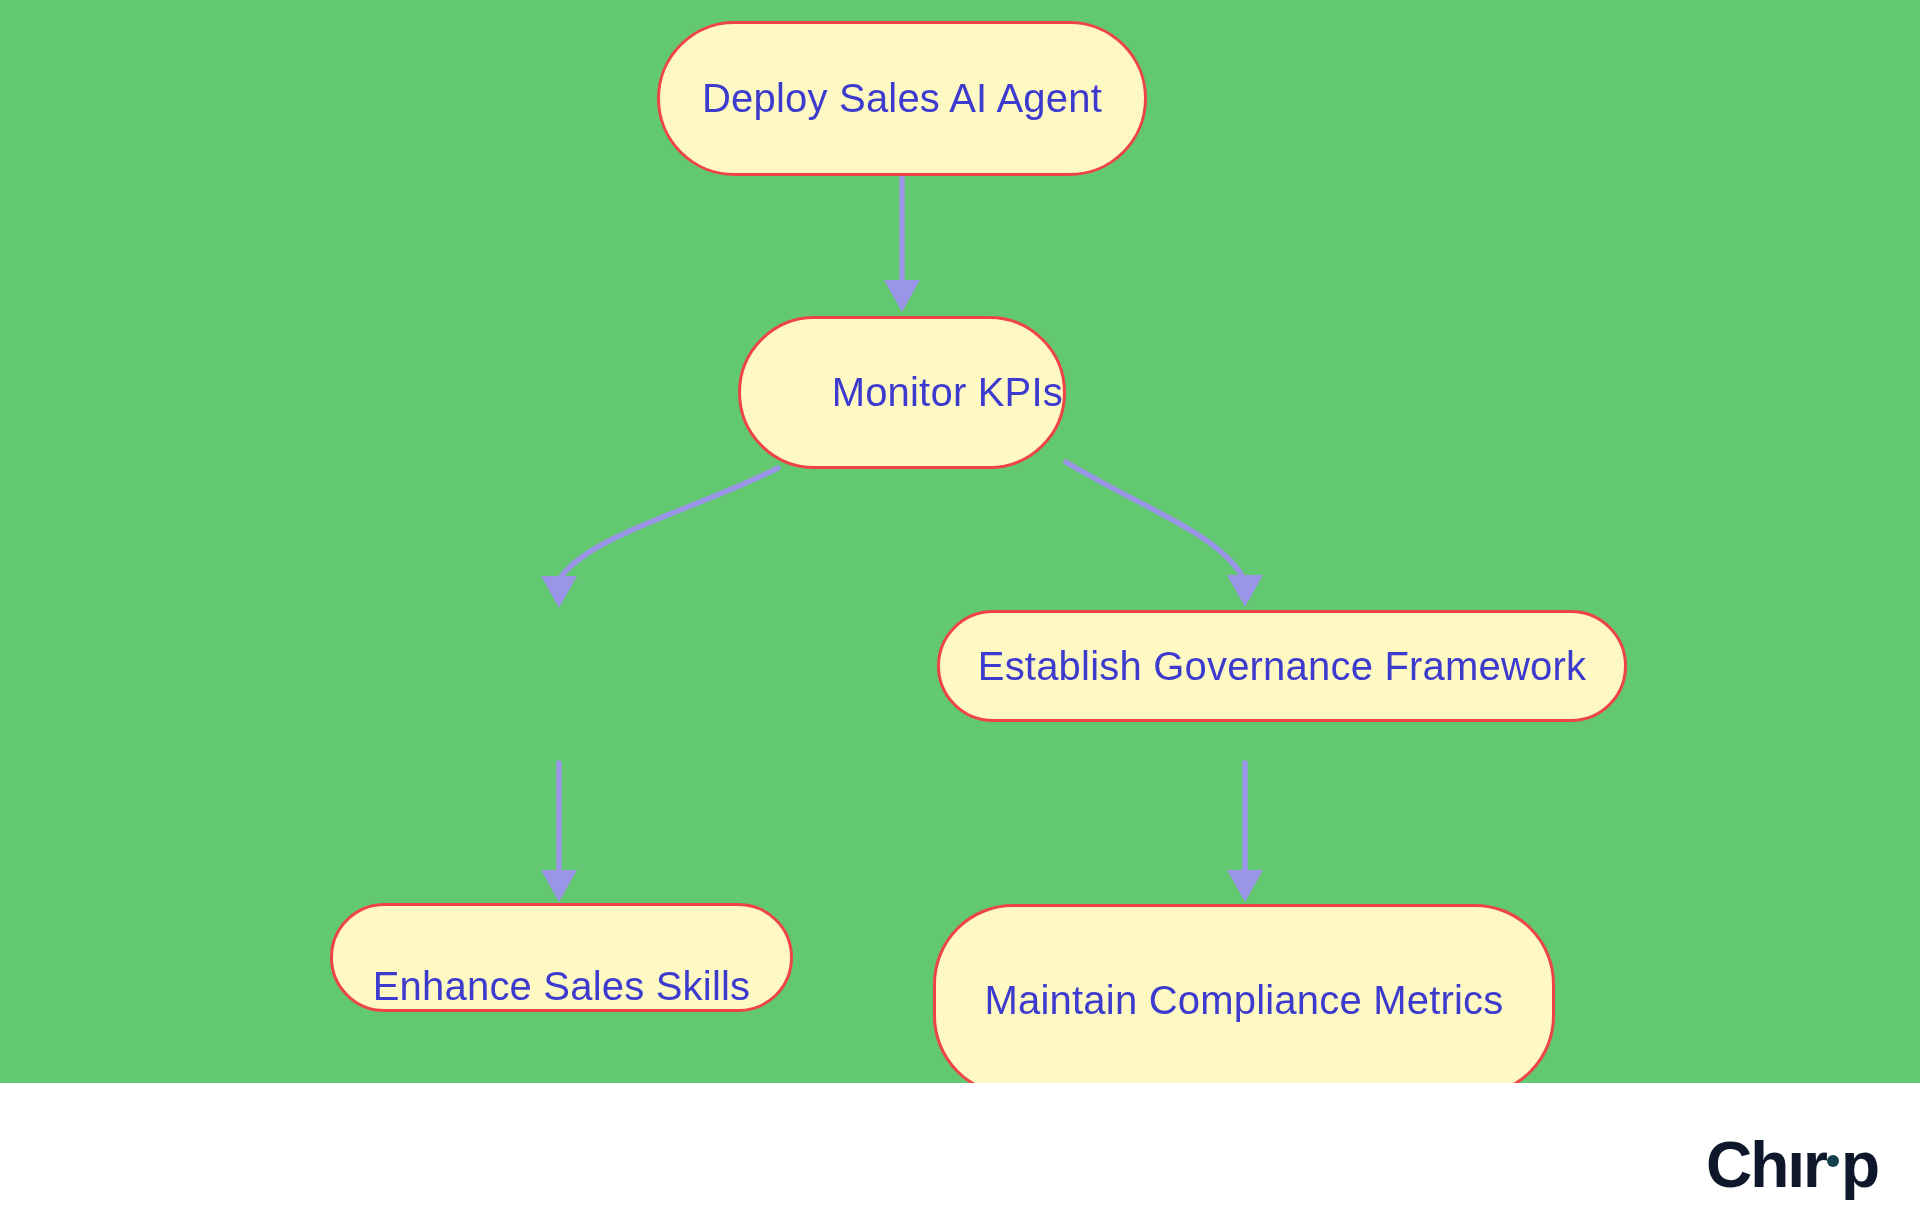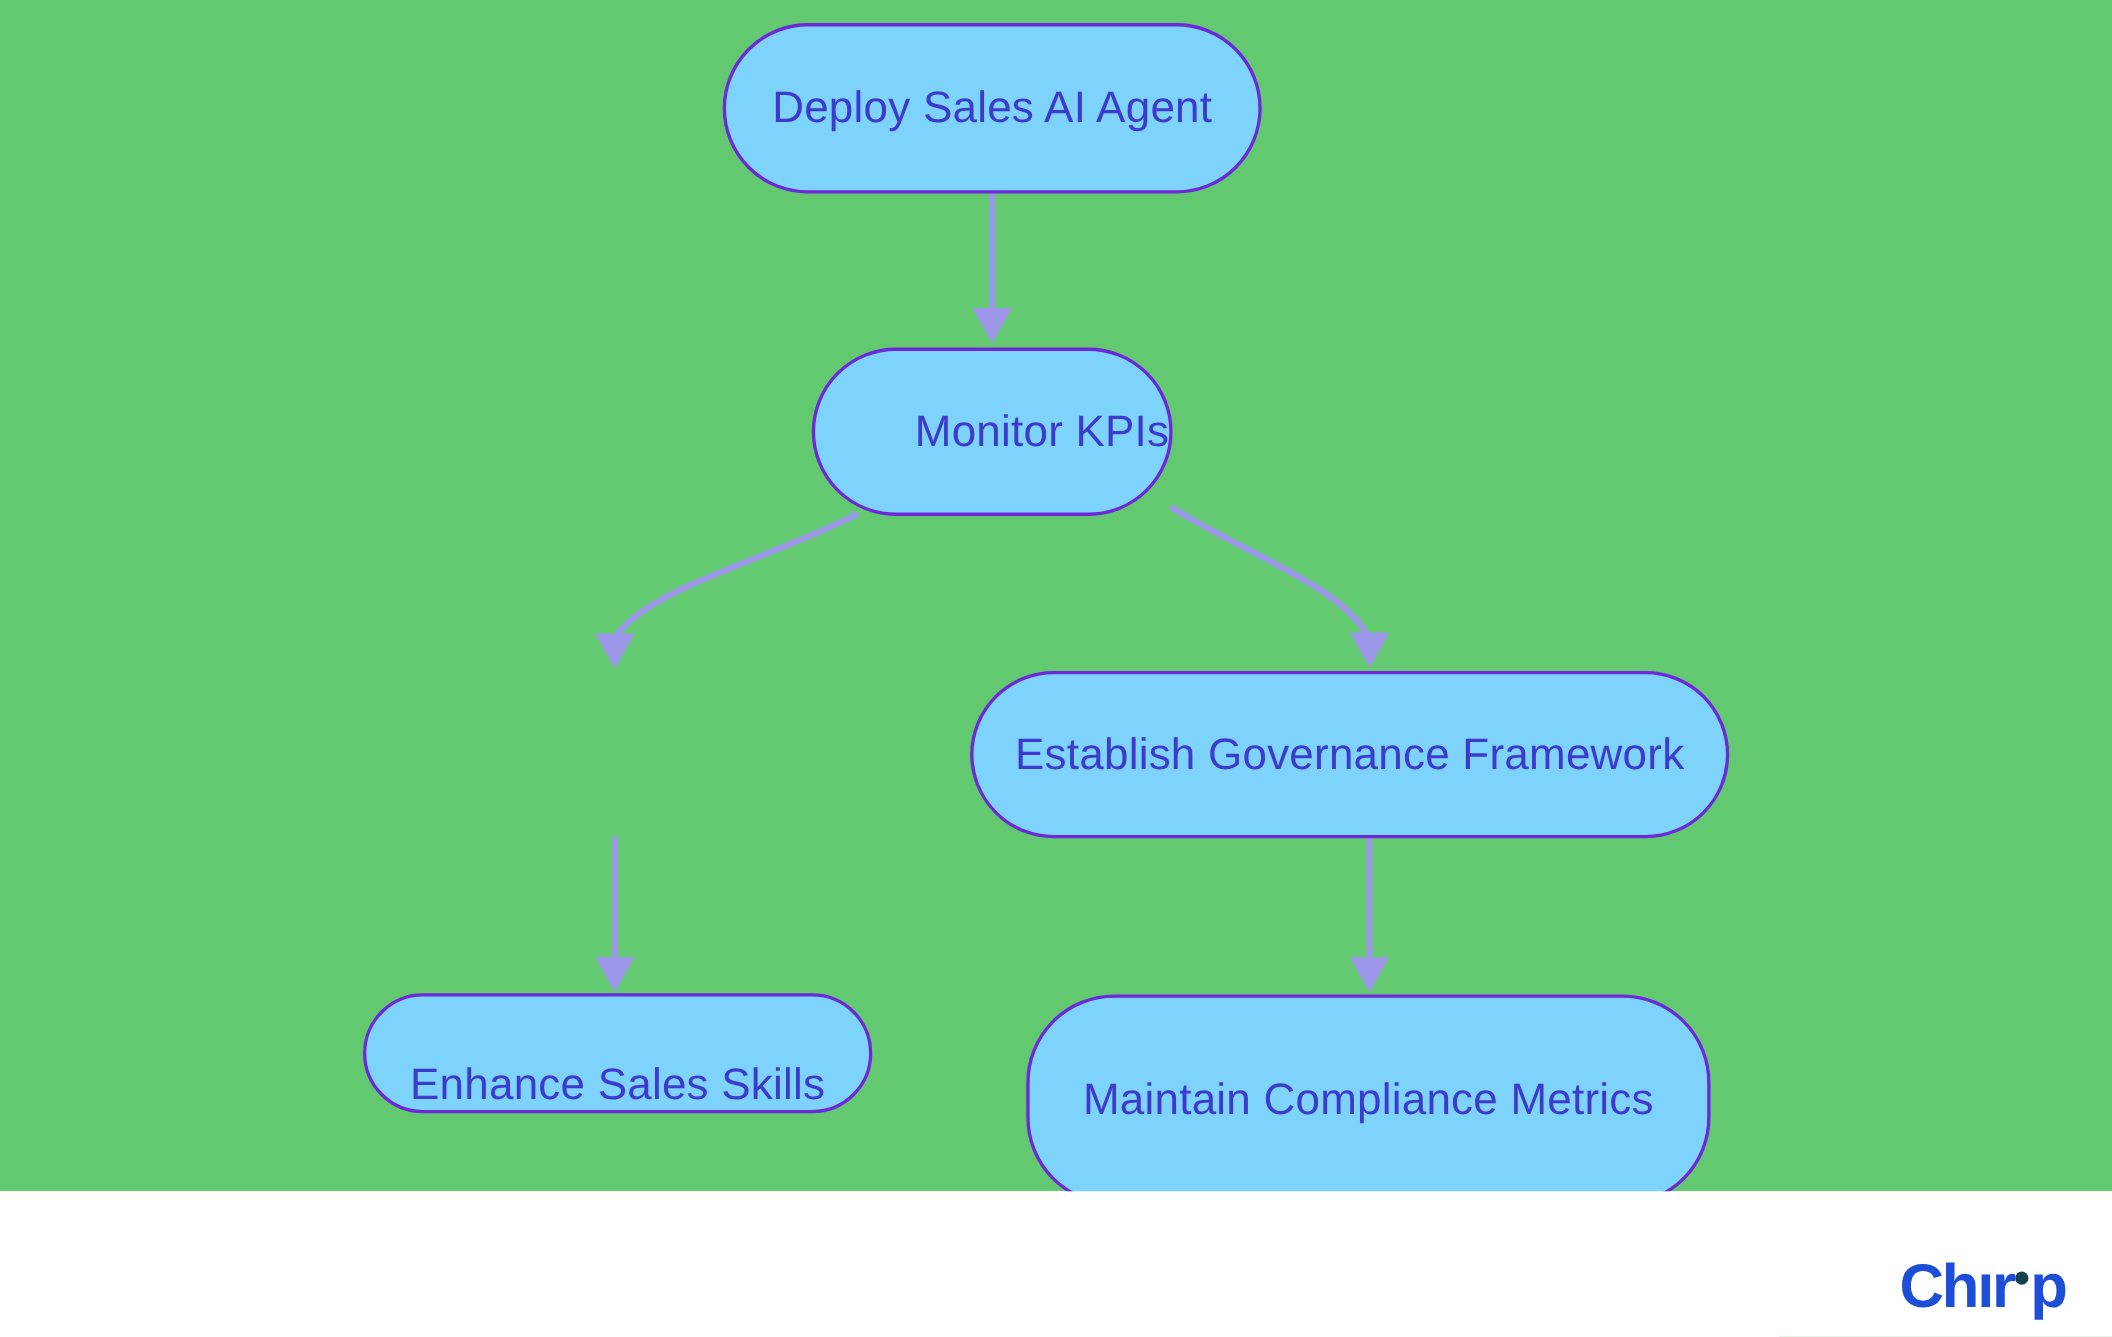--- a/index.html
+++ b/index.html
@@ -25,51 +25,51 @@
   .edges-svg {
     position: absolute;
     left: 0; top: 0;
     width: 1920px;
     height: 1083px;
     pointer-events: none;
   }
   .flow-node {
     position: absolute;
     box-sizing: border-box;
-    background: #7dd3fc;
-    border: 3px solid #6d28d9;
+    background: #fef9c3;
+    border: 3px solid #ef4444;
     border-radius: 80px;
     display: flex;
     align-items: center;
     justify-content: center;
     color: #3d3ace;
     font-size: 40px;
     white-space: nowrap;
     letter-spacing: 0.2px;
   }
   .node-deploy     { left: 657px;  top: 21px;  width: 490px; height: 155px; }
   .node-monitor    { left: 738px;  top: 316px; width: 328px; height: 153px; justify-content: flex-end; }
   .node-review     { left: 370px;  top: 610px; width: 378px; height: 152px; }
-  .node-governance { left: 882px;  top: 610px; width: 690px; height: 152px; }
+  .node-governance { left: 937px;  top: 610px; width: 690px; height: 112px; }
   .node-enhance    { left: 330px;  top: 903px; width: 463px; height: 109px; align-items: flex-end; }
   .node-maintain   { left: 933px;  top: 904px; width: 622px; height: 192px; }
 
   .footer {
     position: absolute;
     left: 0; top: 1083px;
     width: 1920px;
     height: 132px;
     background: #ffffff;
   }
   .logo {
     position: absolute;
     right: 42px;
     bottom: 18px;
-    color: #1d4ed8;
-    font-size: 56px;
+    color: #0f172a;
+    font-size: 64px;
     font-weight: 700;
     letter-spacing: -2px;
     line-height: 1;
     display: flex;
     align-items: baseline;
   }
   .logo-dot {
     display: inline-block;
     width: 12px;
     height: 12px;

